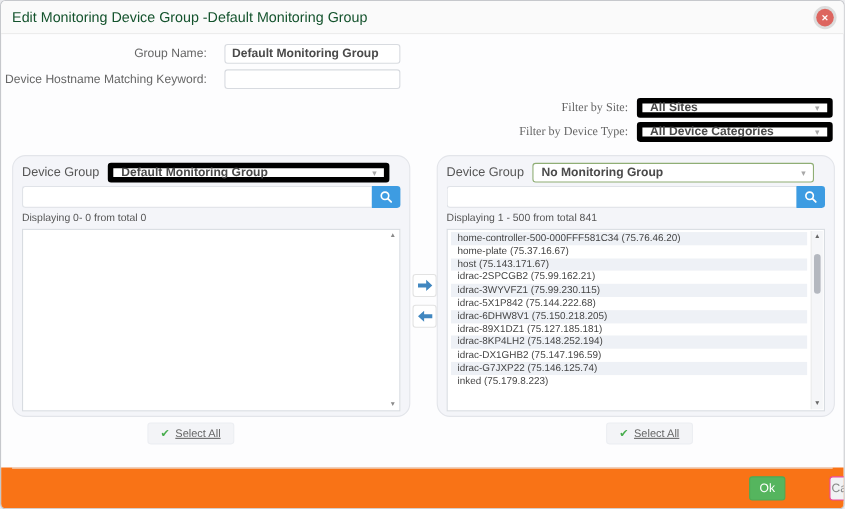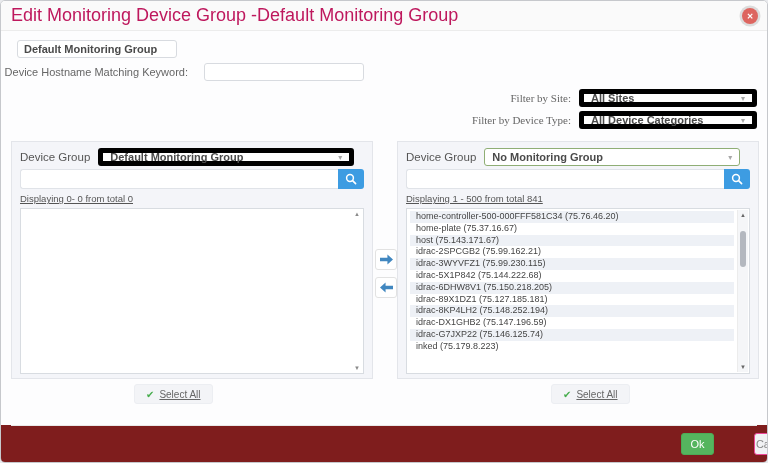--- a/index.html
+++ b/index.html
@@ -5,21 +5,21 @@
   * { box-sizing: border-box; margin: 0; padding: 0; }
   html,body { width:768px; height:463px; }
   body { font-family: "Liberation Sans", sans-serif; background:#e9eaed; }
 
   .dialog { position:relative; width:768px; height:463px; background:#fdfdfe;
             border:1px solid #c6c8cc; border-radius:5px; overflow:hidden; }
 
   
   .titlebar { position:absolute; top:0; left:0; right:0; height:30px; background:#fafafa;
               border-bottom:1px solid #ececec; display:flex; align-items:center; padding:0 10px; }
-  .title { font-size:18px; color:#be185d; }
+  .title { font-size:13px; color:#14532d; }
   .close-btn { position:absolute; top:7px; right:9px; width:16px; height:16px; border-radius:50%;
                background:#dd655f; color:#fff; display:flex; align-items:center; justify-content:center;
                font-size:8px; font-weight:bold; box-shadow:0 0 0 2.5px #dcdcdc; cursor:pointer; }
 
   
   .form-row { position:absolute; left:0; display:flex; align-items:center; }
   .form-row .flabel { display:inline-block; text-align:right; font-size:11px; color:#666; }
   .fr-name { top:39px; } .fr-host { top:62px; }
   .fr-name .flabel, .fr-host .flabel { width:187px; }
   .fr-name input, .fr-host input { margin-left:16px; width:160px; }
@@ -28,33 +28,33 @@
   input.txt { height:18px; border:1px solid #d8dbe0; border-radius:3px; background:#fff;
               font-family:"Liberation Sans",sans-serif; font-size:11px; font-weight:bold; color:#4a4a4a; padding:0 6px; outline:none; }
   .select { height:18px; border:5px solid #000000; border-radius:3px; background:#fff;
             display:flex; align-items:center; justify-content:space-between; padding:0 7px;
             font-size:11px; font-weight:bold; color:#4a4a4a; cursor:pointer; }
   .fr-site .select, .fr-type .select { margin-left:8px; width:178px; }
   .caret { color:#a8a8a8; font-size:8px; font-weight:normal; }
 
   
   .panel { position:absolute; top:140px; width:362px; height:238px; background:#f4f5f9;
-           border:1px solid #e3e5ea; border-radius:0; padding:6px 8px; }
+           border:1px solid #e3e5ea; border-radius:12px; padding:6px 8px; }
   .panel-left { left:10px; } .panel-right { left:396px; }
   .panel-header { display:flex; align-items:center; height:18px; margin-bottom:3px; }
   .panel-header .plabel { font-size:11.5px; color:#555; margin-right:8px; white-space:nowrap; }
   .panel-header .select { width:256px; height:18px; }
   .panel-right .panel-header .select { border:1px solid #8fae75; }
   .search-row { display:flex; height:20px; margin-top:2px; }
   .search-row input { flex:1; height:20px; border:1px solid #e0e3e8; border-right:none;
                       border-radius:3px 0 0 3px; background:#fff; outline:none;
                       font-family:"Liberation Sans",sans-serif; font-size:11px; padding:0 6px; }
   .search-btn { width:26px; height:20px; background:#3d9ce2; border:none; border-radius:0 3px 3px 0;
                 display:flex; align-items:center; justify-content:center; cursor:pointer; }
-  .displaying { font-size:9.5px; color:#555; margin-top:4px; height:11px;text-decoration:underline; }
+  .displaying { font-size:9.5px; color:#555; margin-top:4px; height:11px; }
   .list { position:relative; margin-top:4px; height:166px; background:#fff;
           border:1px solid #d8dce1; overflow:hidden; }
   .rows { position:absolute; top:2px; left:3px; right:15px; bottom:1px; overflow:hidden; }
   .list-row { height:11.8px; line-height:11.8px; font-size:9px; color:#454545; padding-left:6px;
               white-space:nowrap; overflow:hidden; cursor:pointer; }
   .list-row:nth-child(odd) { background:#eef1f6; }
   .mini-arrow { position:absolute; right:3px; font-size:6px; color:#8a8a8a; cursor:pointer; }
   .mini-up { top:2px; } .mini-down { bottom:2px; }
   .vscroll { position:absolute; top:1px; bottom:1px; right:1px; width:11px; background:#f5f6f8;
              border-left:1px solid #ececec; }
@@ -69,40 +69,41 @@
   .ab-right { top:248px; } .ab-left { top:276px; }
 
   
   .select-all { position:absolute; top:383px; height:20px; background:#f3f4f7; border:1px solid #eceef2;
                 border-radius:3px; padding:0 11px; display:flex; align-items:center; gap:5px; cursor:pointer; }
   .sa-left { left:133px; } .sa-right { left:550px; }
   .check-icon { color:#47ad4d; font-size:10px; }
   .select-all-text { font-size:10px; color:#666; text-decoration:underline; }
 
   
-  .footer { position:absolute; left:0; right:0; bottom:0; height:37px; background:#7f1d1d; }
+  .footer { position:absolute; left:0; right:0; bottom:0; height:37px; background:#f97316; }
   .footer-line { position:absolute; top:0; left:10px; right:10px; border-top:1px solid #e9e9e9; }
   .btn { position:absolute; top:8px; height:22px; border-radius:3px; font-family:"Liberation Sans",sans-serif;
          font-size:11px; cursor:pointer; }
   .btn-ok { left:680px; width:33px; background:#55b55e; border:1px solid #4daa56; color:#fff; }
   .btn-cancel { left:753px; width:38px; background:#f1f2f4; border:1px solid #ec4899; color:#888; }
 </style>
 </head>
 <body>
 
 <div class="dialog">
 
   <div class="titlebar">
     <span class="title">Edit Monitoring Device Group -Default Monitoring Group</span>
   </div>
   <div class="close-btn">
     <span>✕</span>
   </div>
 
   <div class="form-row fr-name">
+    <span class="flabel">Group Name:</span>
     <input class="txt" type="text" value="Default Monitoring Group" style="">
   </div>
   <div class="form-row fr-host">
     <span class="flabel">Device Hostname Matching Keyword:</span>
     <input class="txt" type="text" value="" style="">
   </div>
   <div class="form-row fr-site">
     <span class="flabel">Filter by Site:</span>
     <div class="select">
       <span>All Sites</span>

